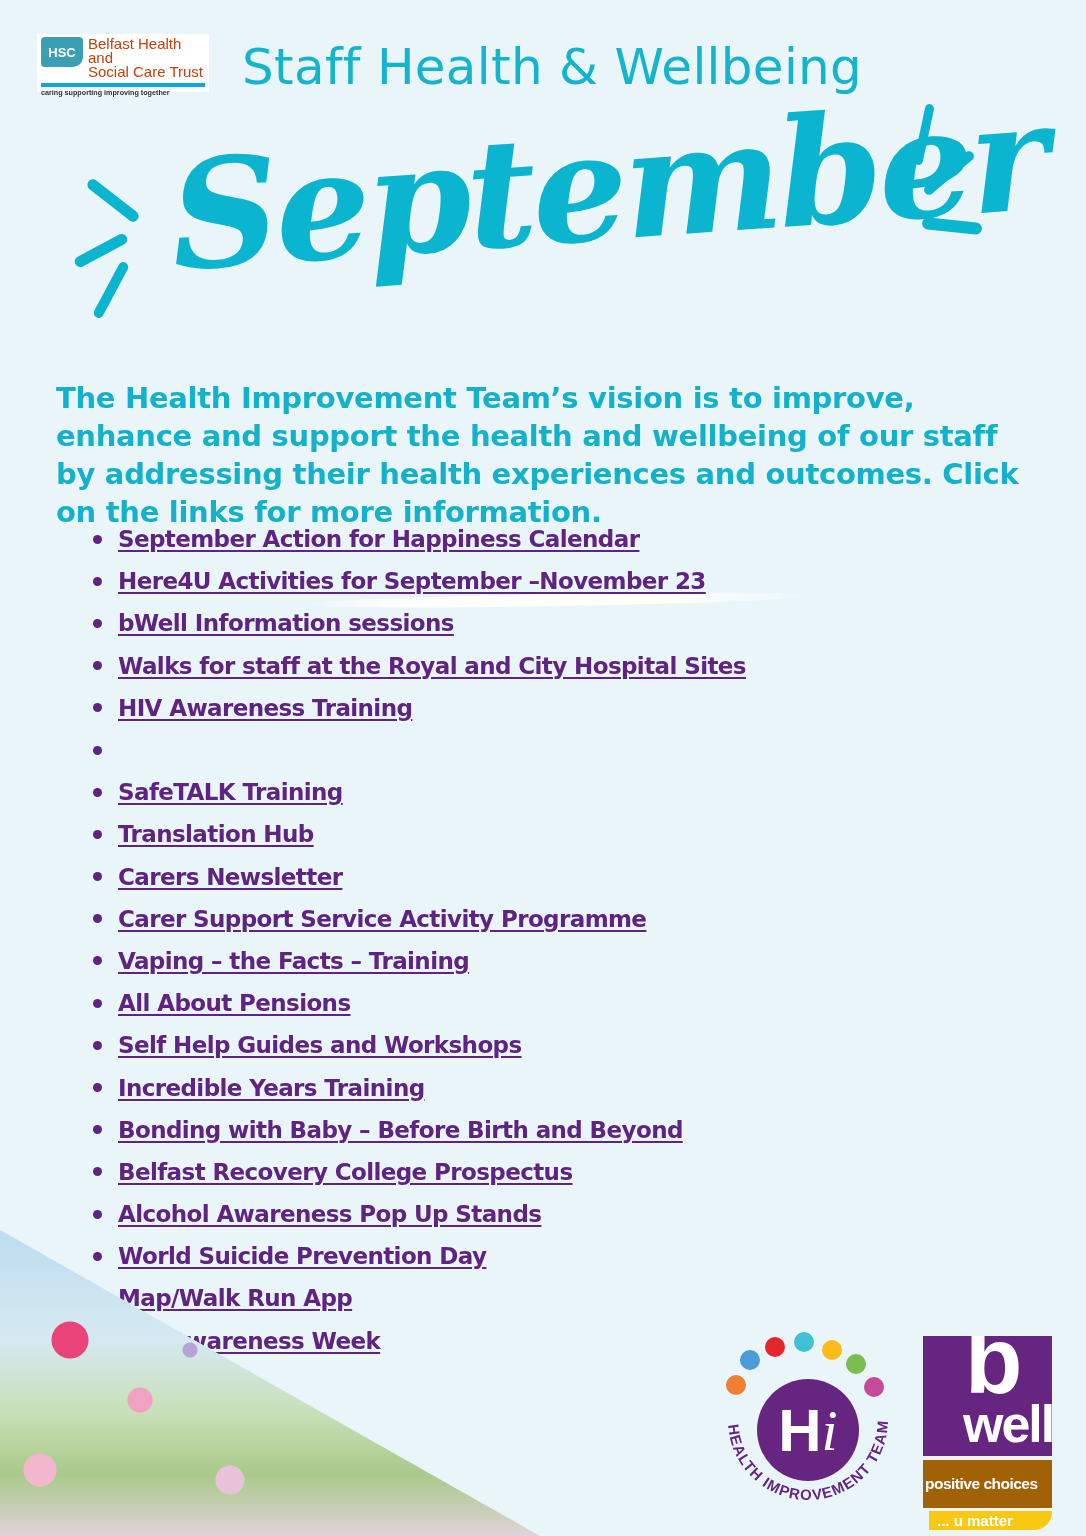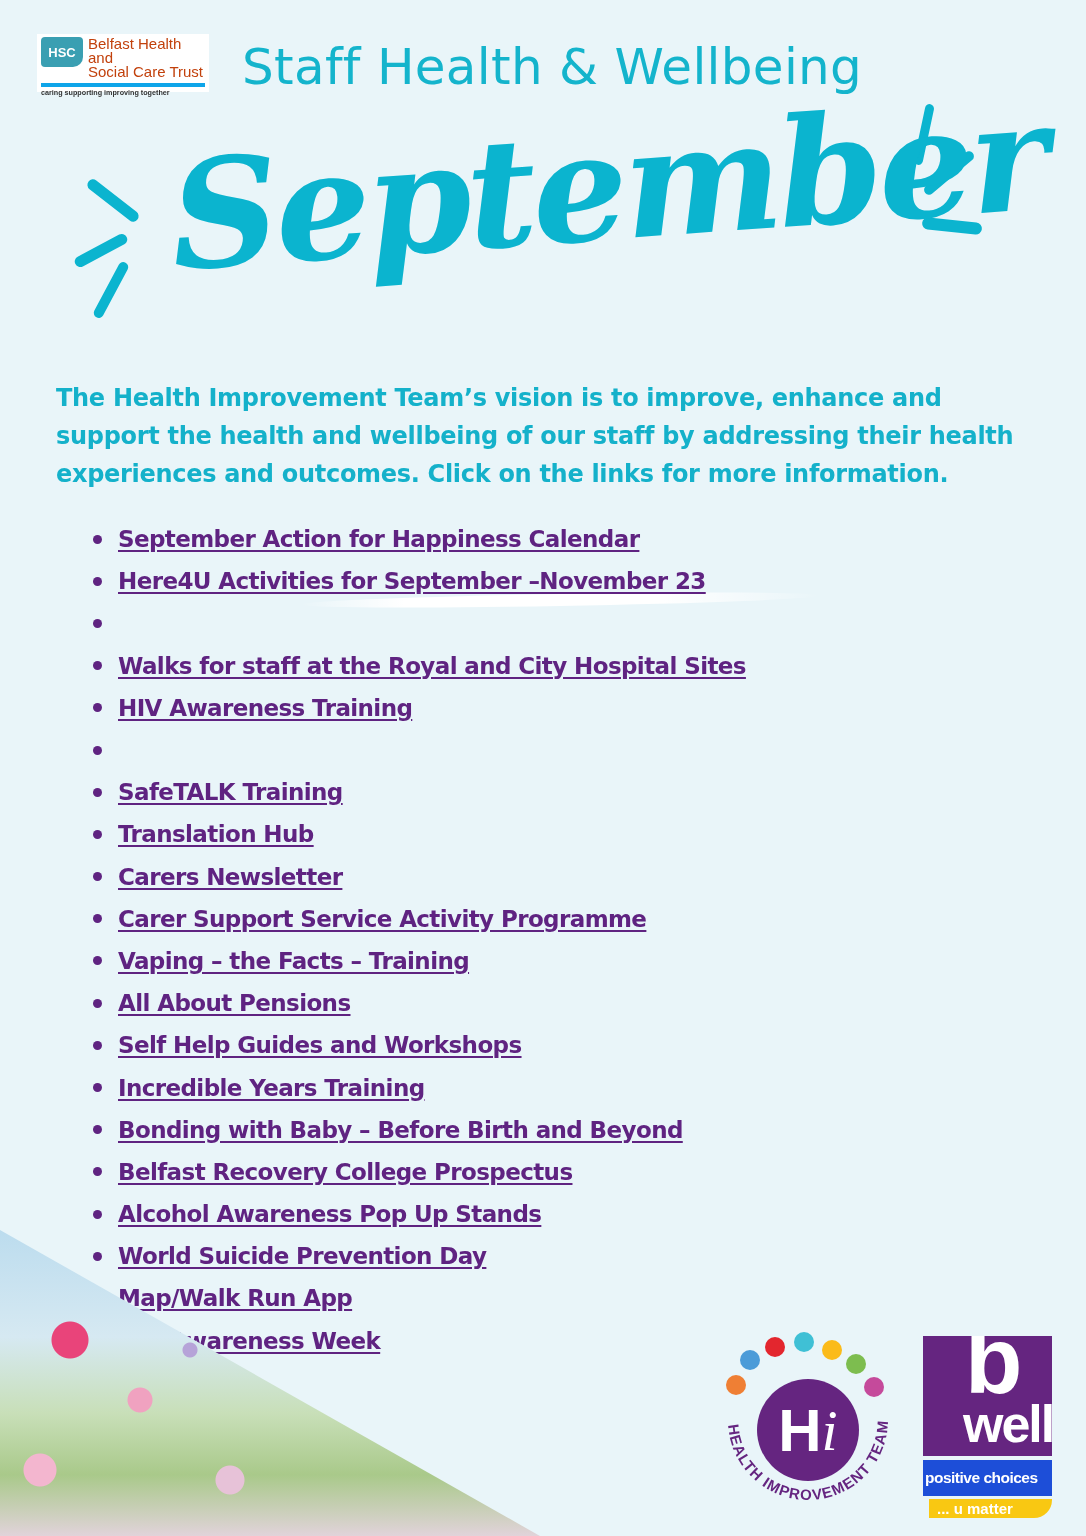--- a/index.html
+++ b/index.html
@@ -28,21 +28,21 @@
   }
   .month-title {
     position:absolute; left:170px; top:115px; width:760px; text-align:center;
     font-family:"DejaVu Serif", serif; font-style:italic; font-weight:bold;
     font-size:150px; color:#0bb4cf; letter-spacing:-4px; transform:rotate(-4deg);
     line-height:1;
   }
   .spark { position:absolute; background:#0bb4cf; border-radius:10px; }
   .intro {
     position:absolute; left:56px; top:379px; width:990px;
-    font-family:"DejaVu Sans", sans-serif; font-weight:bold; font-size:24px;
+    font-family:"DejaVu Sans", sans-serif; font-weight:bold; font-size:29px;
     line-height:38px; color:#14b1ca; letter-spacing:-0.3px;
   }
   .link-list {
     position:absolute; left:93px; top:518px; margin:0; padding:0; list-style:none;
   }
   .link-list li {
     height:42.2px; display:flex; align-items:center;
     font-family:"DejaVu Sans", sans-serif; font-weight:bold; font-size:23px;
     color:#5f2381; letter-spacing:-0.6px;
   }
@@ -75,22 +75,22 @@
   .hi-ring-text { position:absolute; left:0; top:0; }
   .bwell {
     position:absolute; left:923px; top:1336px; width:129px; height:176px;
   }
   .bwell-top {
     height:120px; background:#652580; color:#fff; position:relative; overflow:hidden;
   }
   .bwell-b { position:absolute; left:42px; top:-22px; font:bold 94px "Liberation Sans", sans-serif; line-height:1; }
   .bwell-well { position:absolute; left:5px; top:62px; font:bold 52px "Liberation Sans", sans-serif; letter-spacing:-2px; line-height:1;margin-left:35px; }
   .bwell-choices {
-    margin-top:4px; background:#1d4ed8; color:#fff; font:bold 15.5px "Liberation Sans", sans-serif;
-    padding:9px 2px; white-space:nowrap; letter-spacing:-0.5px;
+    margin-top:4px; background:#a16207; color:#fff; font:bold 15.5px "Liberation Sans", sans-serif;
+    padding:15px 2px; white-space:nowrap; letter-spacing:-0.5px;
   }
   .bwell-matter {
     margin-top:3px; background:#f9c812; color:#fff; font:bold 15px "Liberation Sans", sans-serif;
     padding:1px 8px; border-radius:0 0 18px 0;margin-left:6px;
   }
 </style>
 </head>
 <body>
 
 <div class="hsc-logo">
@@ -125,20 +125,21 @@
   <li>
       <span class="bullet"></span>
       <a>September Action for Happiness Calendar</a>
     </li>
   <li>
       <span class="bullet"></span>
       <a>Here4U Activities for September –November 23</a>
     </li>
   <li>
       <span class="bullet"></span>
+      <a>bWell Information sessions</a>
     </li>
   <li>
       <span class="bullet"></span>
       <a>Walks for staff at the Royal and City Hospital Sites</a>
     </li>
   <li>
       <span class="bullet"></span>
       <a>HIV Awareness Training</a>
     </li>
   <li>

